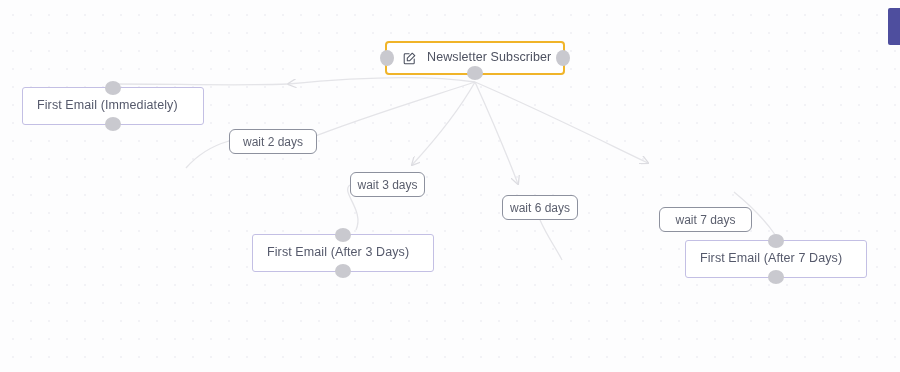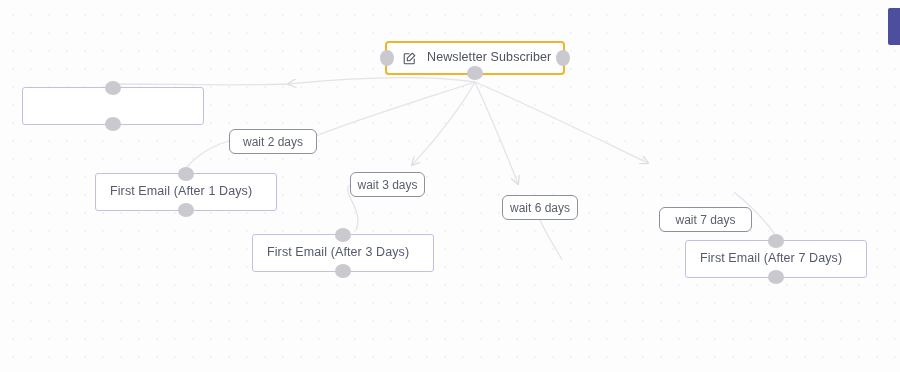--- a/index.html
+++ b/index.html
@@ -164,29 +164,25 @@
       </svg>
     </span>
     <span class="node-label">Newsletter Subscriber</span>
 
     <span class="handle lr left"></span>
     <span class="handle lr right"></span>
     <span class="handle tb bottom"></span>
   </div>
 
   <div class="node" style="left:22px; top:87px; width:182px; height:38px;">
+    <span class="node-label">First Email (Immediately)</span>
     <span class="handle tb top"></span>
     <span class="handle tb bottom"></span>
   </div>
 
-  <div class="node" style="left:95px; top:173px; width:182px; height:38px;">
-    <span class="node-label">First Email (After 1 Days)</span>
-    <span class="handle tb top"></span>
-    <span class="handle tb bottom"></span>
-  </div>
 
   <div class="node" style="left:252px; top:234px; width:182px; height:38px;">
     <span class="node-label">First Email (After 3 Days)</span>
     <span class="handle tb top"></span>
     <span class="handle tb bottom"></span>
   </div>
 
 
   <div class="node" style="left:685px; top:240px; width:182px; height:38px;">
     <span class="node-label">First Email (After 7 Days)</span>

